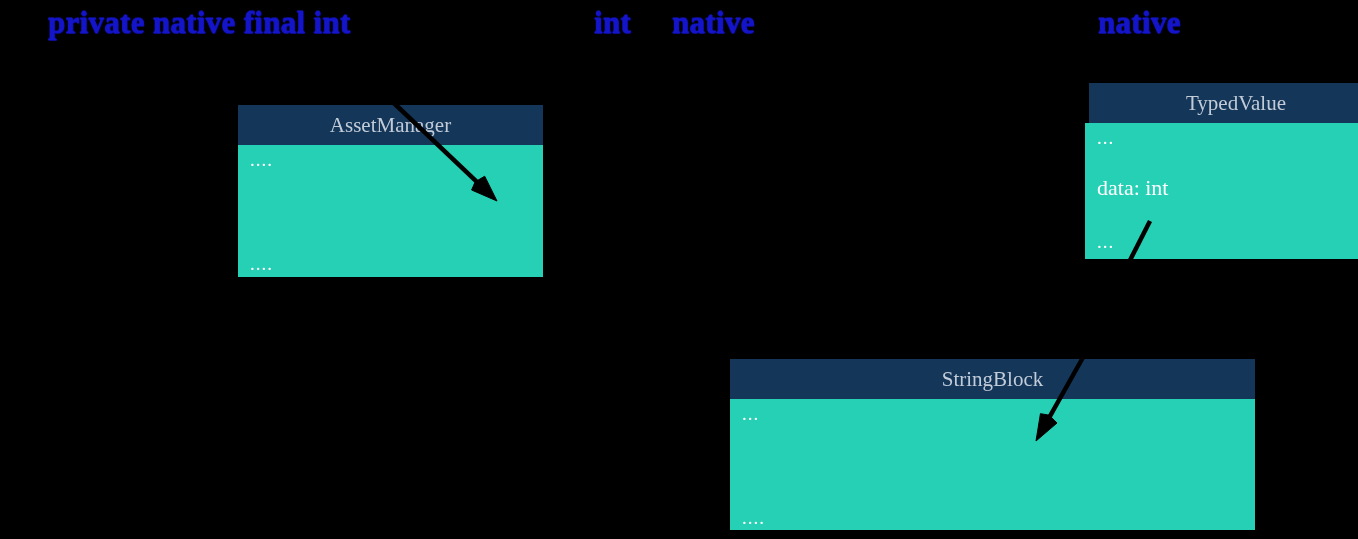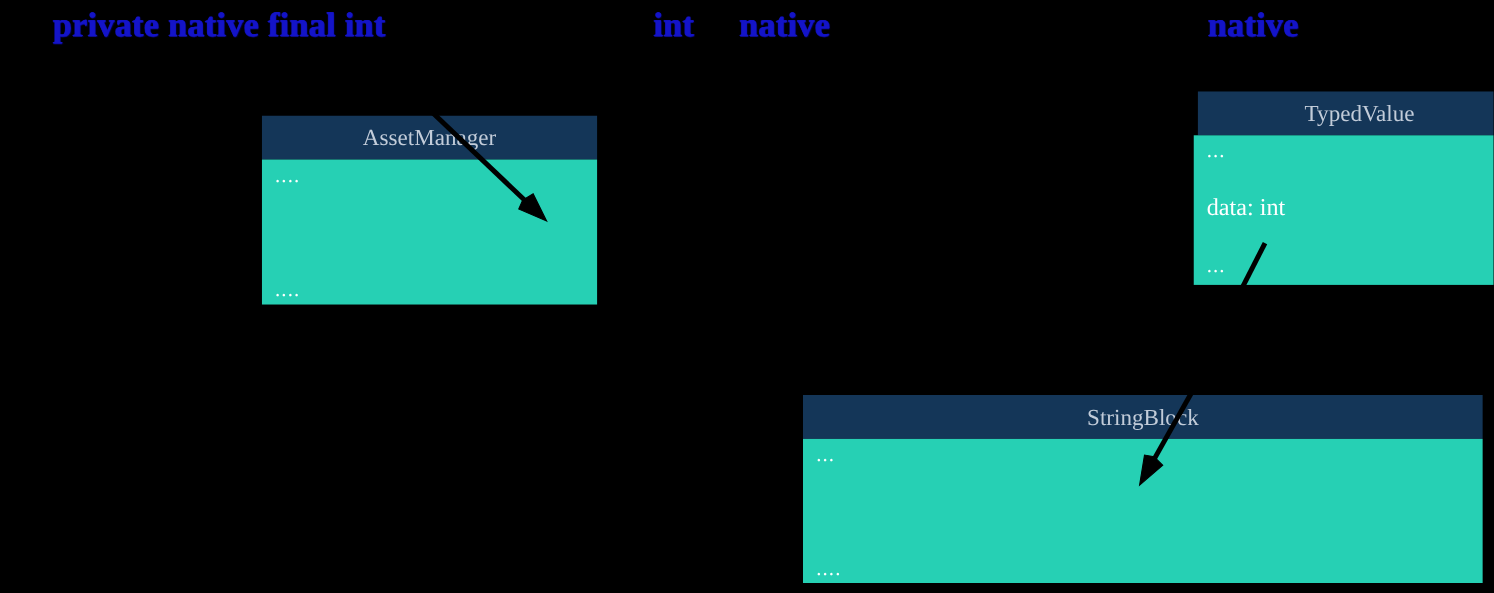--- a/index.html
+++ b/index.html
@@ -82,21 +82,21 @@
 
   
   #box-assetmanager {
     left: 238px; top: 105px; width: 305px; height: 172px;
   }
   #box-typedvalue {
     left: 1085px; top: 83px; width: 273px; height: 176px;
   }
   #box-typedvalue .uml-header { margin-left: 4px; padding-left: 25px; }
   #box-stringblock {
-    left: 730px; top: 359px; width: 618px; height: 171px;
+    left: 730px; top: 359px; width: 525px; height: 171px;
   }
 
   
   #connectors {
     position: absolute;
     left: 0; top: 0;
     width: 1358px;
     height: 539px;
     pointer-events: none;
   }

